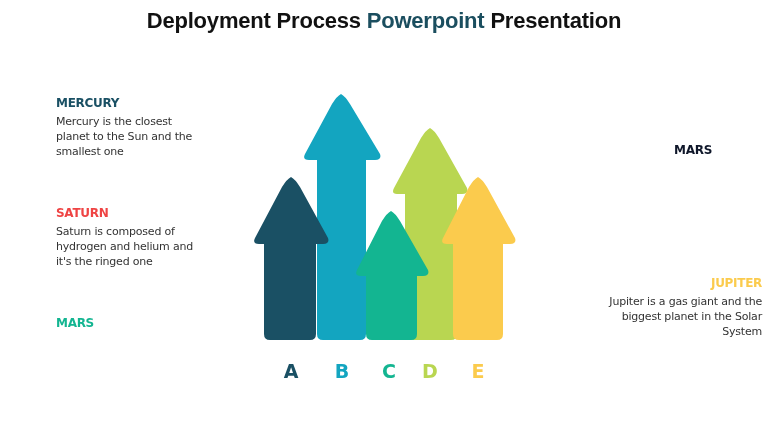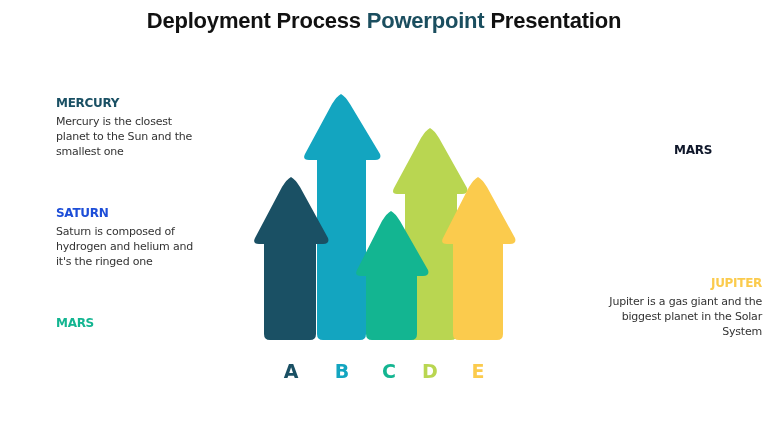--- a/index.html
+++ b/index.html
@@ -19,21 +19,21 @@
 
 <div class="title">
   <span>Deployment Process </span><span class="accent">Powerpoint</span><span> Presentation</span>
 </div>
 
 <div class="block left" style="top:96px;">
   <h3 style="color:#1a5064;">MERCURY</h3>
   <p style="width:140px;">Mercury is the closest planet to the Sun and the smallest one</p>
 </div>
 <div class="block left" style="top:206px;">
-  <h3 style="color:#1d4ed8;">SATURN</h3>
+  <h3 style="color:#ef4444;">SATURN</h3>
   <p style="width:140px;">Saturn is composed of hydrogen and helium and it's the ringed one</p>
 </div>
 <div class="block left" style="top:316px;">
   <h3 style="color:#13b591;">MARS</h3>
 </div>
 
 <div class="block right" style="top:143px; left:542px;">
   <h3 style="color:#0f172a;">MARS</h3>
 </div>
 <div class="block right" style="top:276px; left:592px;">

